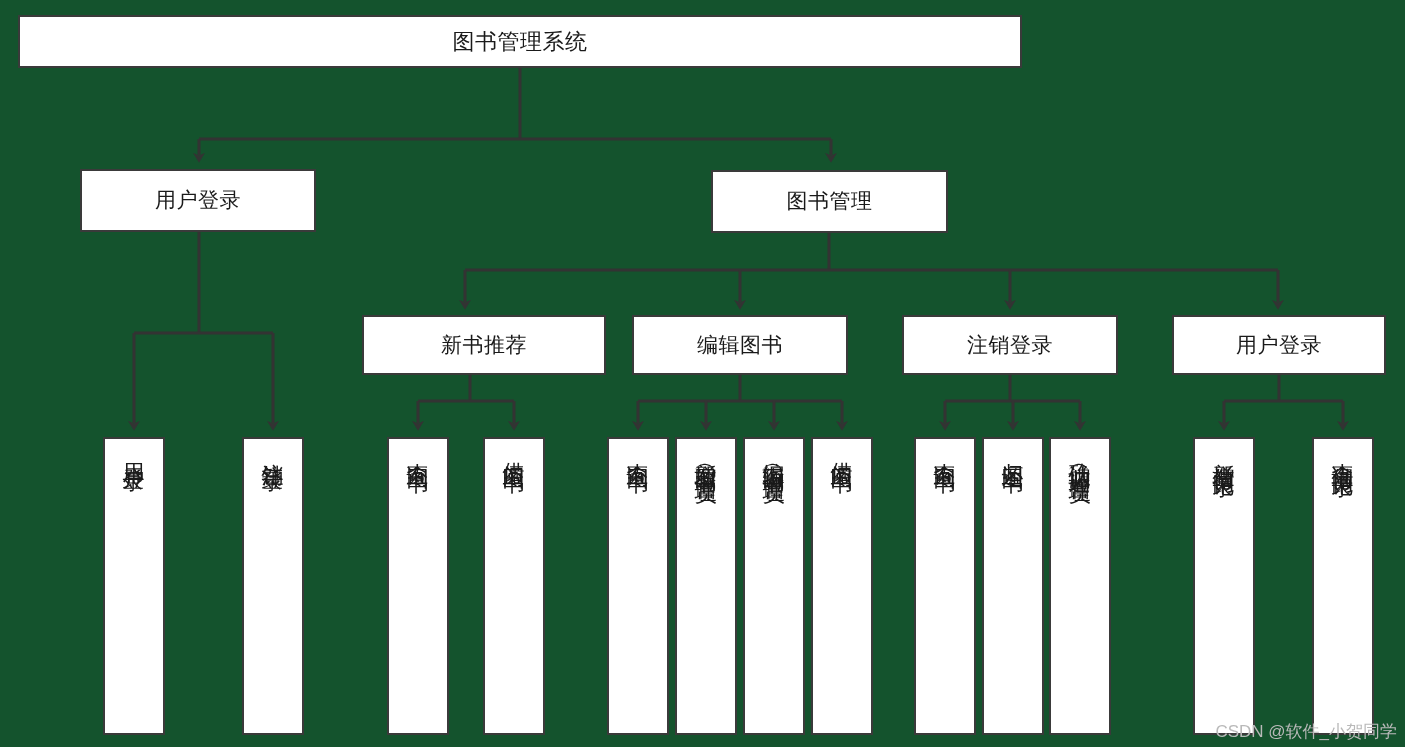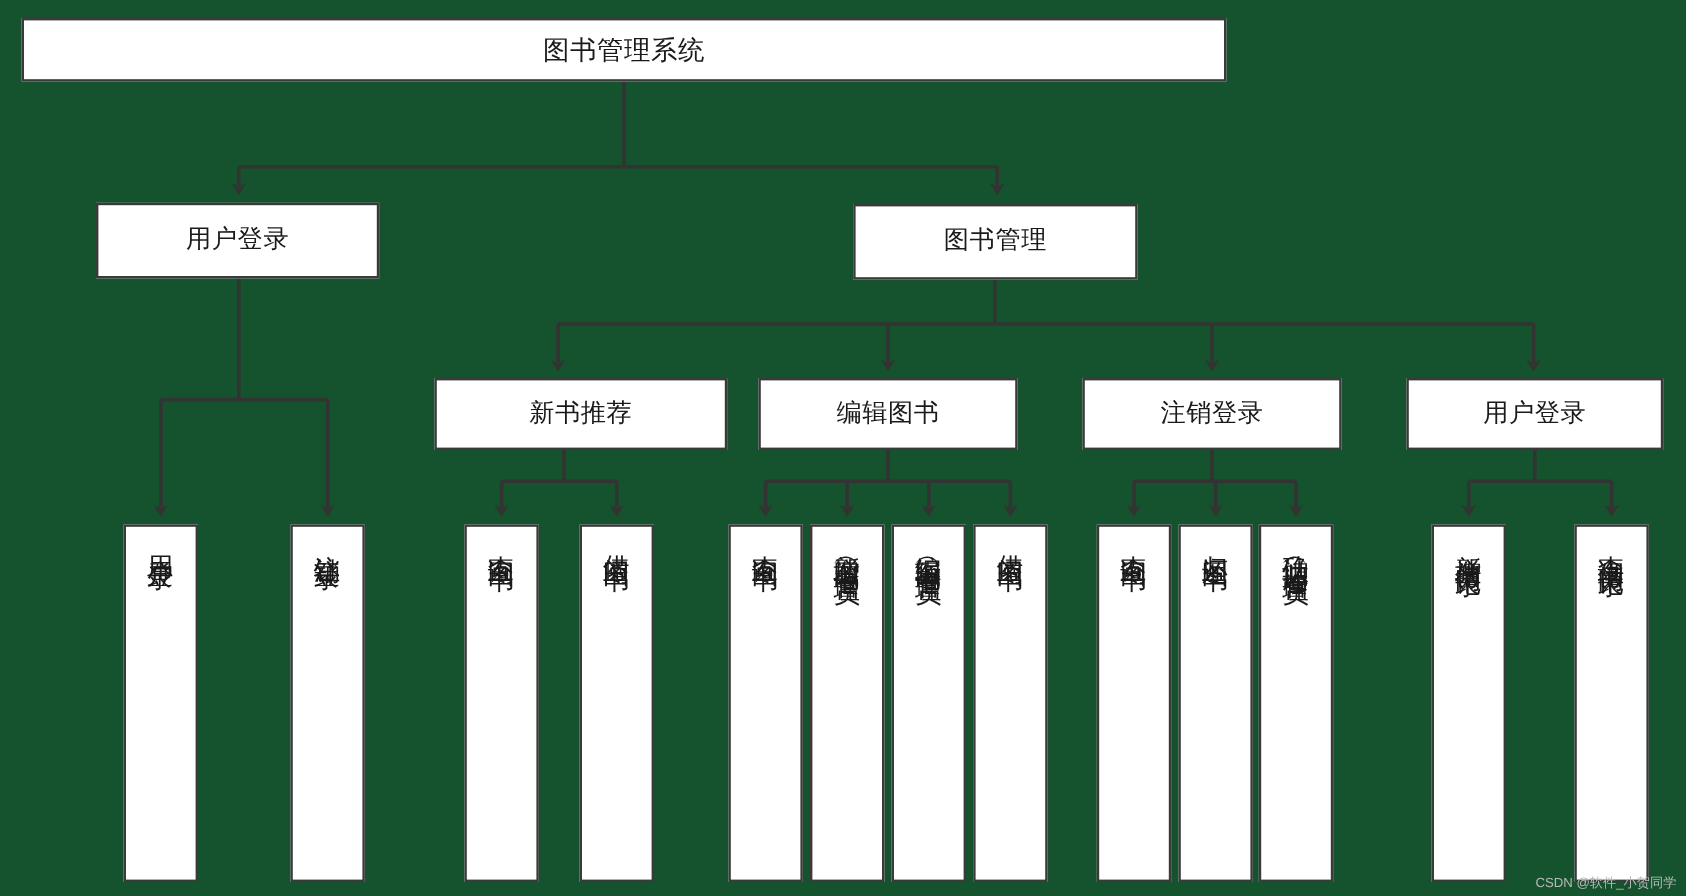--- a/index.html
+++ b/index.html
@@ -62,21 +62,21 @@
     writing-mode: vertical-rl;
     text-orientation: upright;
     font-size: 22px;
     line-height: 1.05;
     letter-spacing: 3px;
   }
   #watermark {
     position: absolute;
     right: 8px;
     bottom: 4px;
-    font-size: 11px;
+    font-size: 17px;
     color: #b9b9b9;
     z-index: 5;
     white-space: nowrap;
     font-family: "Liberation Sans", "DejaVu Sans", sans-serif;
   }
 </style>
 </head>
 <body>
 
 <div id="diagram-root">

